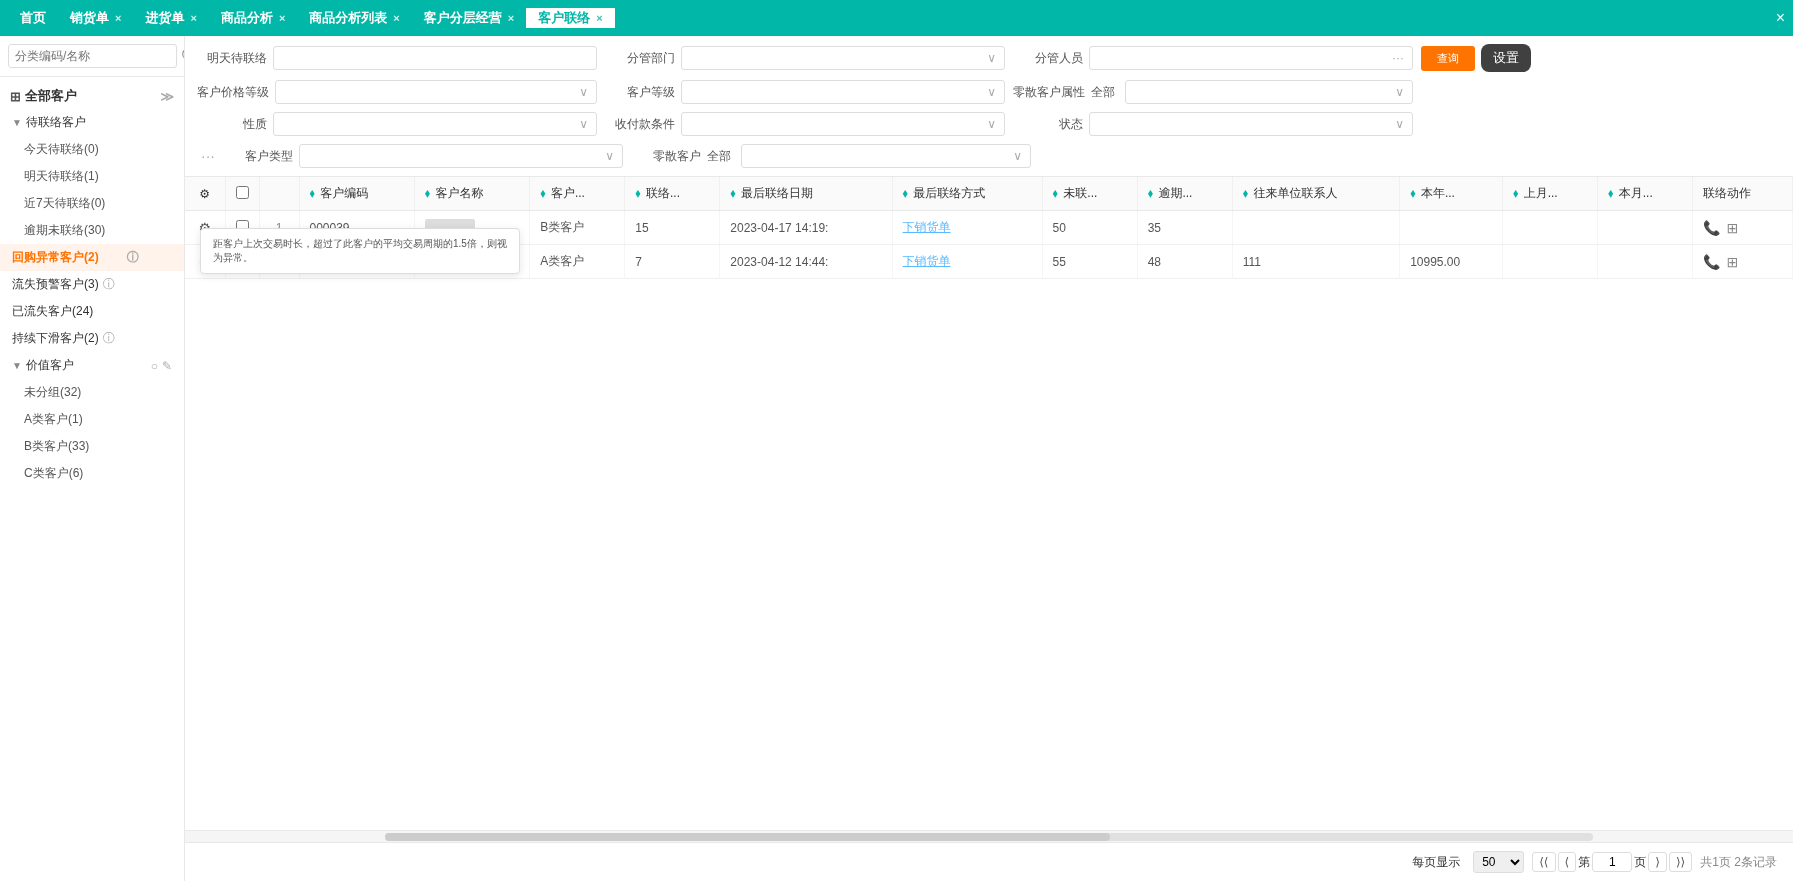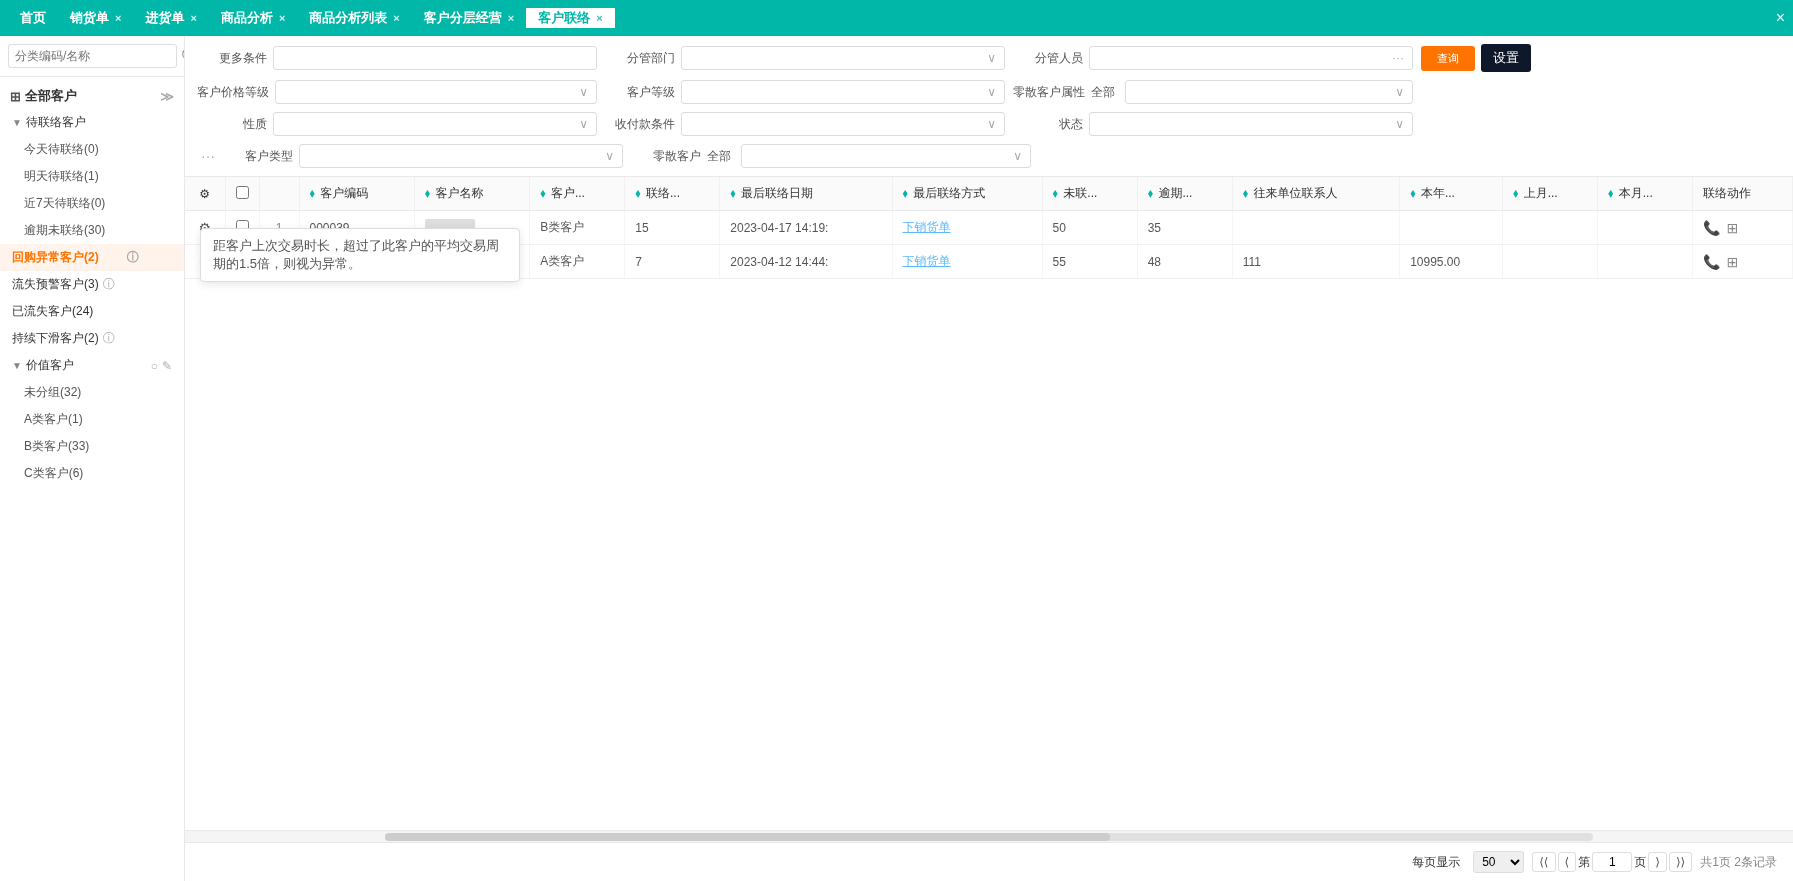--- a/index.html
+++ b/index.html
@@ -99,28 +99,28 @@
       background: #fff; min-width: 120px;
     }
     .filter-inline-label { font-size: 12px; color: #555; white-space: nowrap; }
     .filter-more { color: #aaa; cursor: pointer; font-size: 14px; margin-left: 4px; }
     .action-btns { display: flex; gap: 6px; align-items: center; }
     .btn-query {
       background: #ff7300; color: #fff; border: none; border-radius: 3px; padding: 5px 16px;
       cursor: pointer; font-size: 11px;
     }
     .btn-settings {
-      background: #0f172a; color: #fff; border: none; border-radius: 3px; padding: 5px 12px;
+      background: #404040; color: #fff; border: none; border-radius: 8px; padding: 5px 12px;
       cursor: pointer; font-size: 13px;
     }
 
     
     .tooltip-box {
       position: absolute; top: 228px; left: 200px; background: #fff; border: 1px solid #ddd;
-      padding: 8px 12px; border-radius: 4px; font-size: 13px; color: #555; z-index: 100;
+      padding: 8px 12px; border-radius: 4px; font-size: 10px; color: #555; z-index: 100;
       box-shadow: 0 2px 8px rgba(0,0,0,0.1); max-width: 320px;
     }
 
     
     .table-area { flex: 1; overflow: auto; padding: 0; position: relative; }
 
     
     .data-table { width: 100%; border-collapse: collapse; font-size: 12px; }
     .data-table th {
       background: #fafafa; border-bottom: 1px solid #e8e8e8; border-right: 1px solid #f0f0f0;
@@ -283,21 +283,21 @@
     </div>
   </div>
 
   <div class="content-area">
 
 
     <div class="filter-section">
 
       <div class="filter-row">
         <div class="filter-item">
-          <span class="filter-label">更多条件</span>
+          <span class="filter-label">明天待联络</span>
           <input class="filter-input" type="text" style="">
         </div>
         <div class="filter-item">
           <span class="filter-label">分管部门</span>
           <div class="filter-select">
             <span></span>
             <span class="arrow">∨</span>
           </div>
         </div>
         <div class="filter-item">

